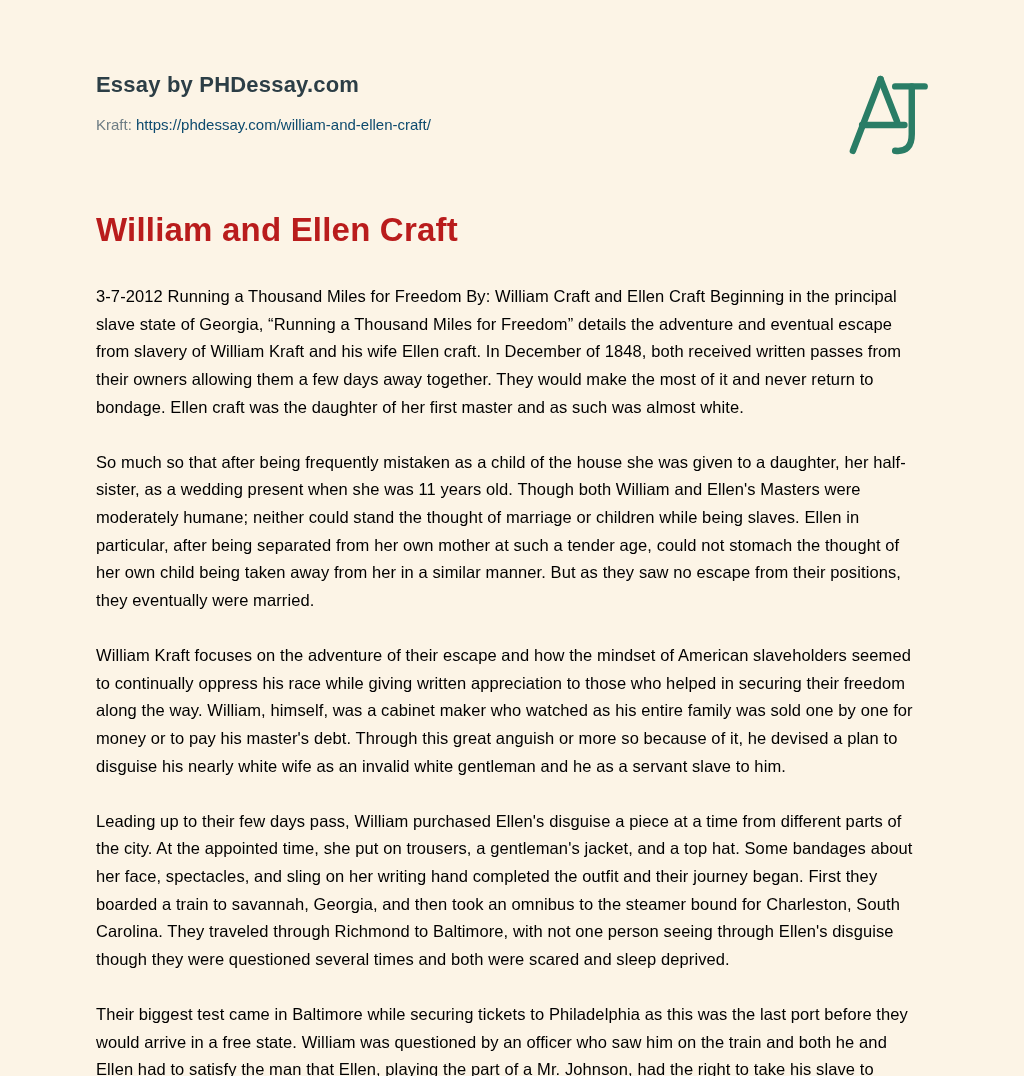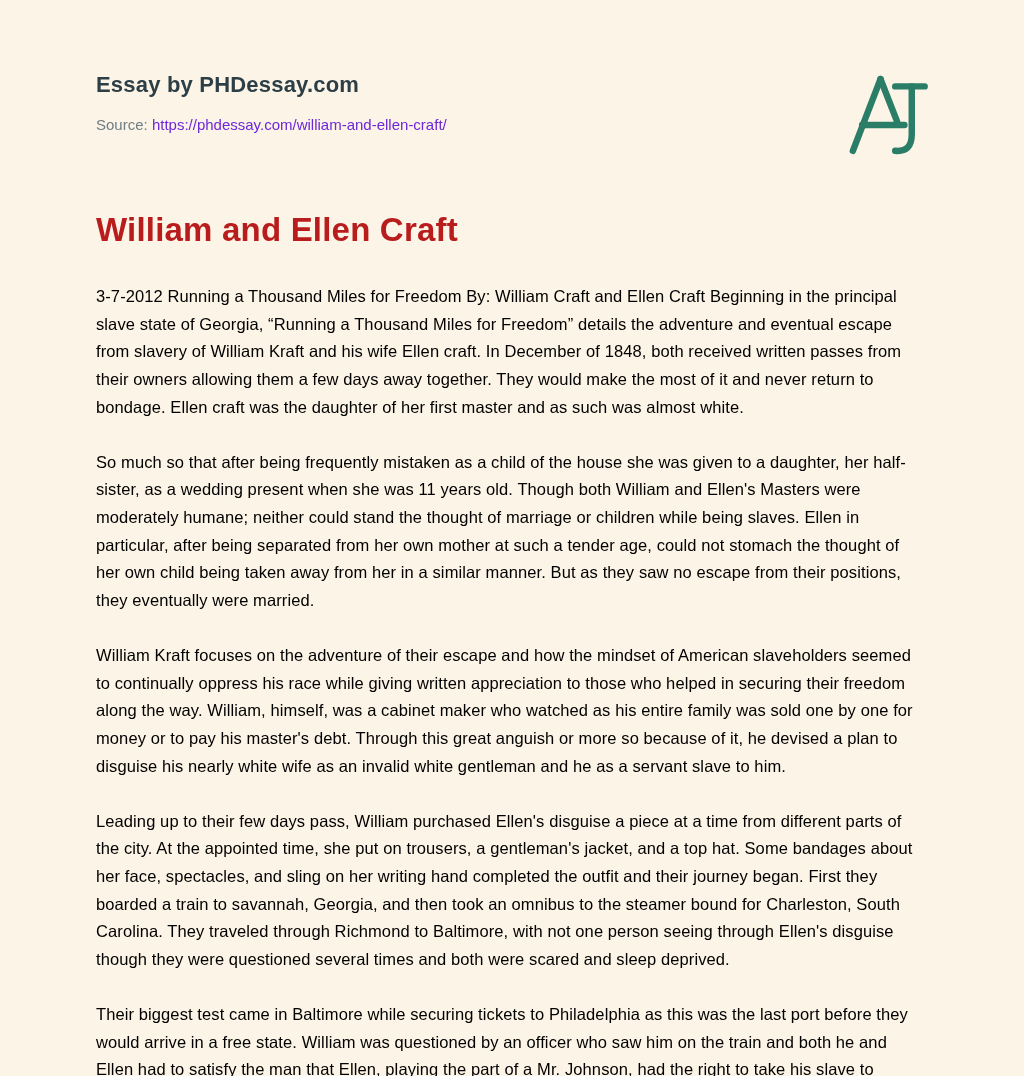--- a/index.html
+++ b/index.html
@@ -21,21 +21,21 @@
     font-weight: 600;
     color: #2c3e46;
     letter-spacing: 0.2px;
   }
   .source-line {
     margin-top: 18px;
     font-size: 15px;
     color: #6e7d85;
   }
   .source-link {
-    color: #6d28d9;
+    color: #0c4a6e;
     text-decoration: none;
     cursor: pointer;
   }
   .logo {
     position: absolute;
     top: 68px;
     right: 92px;
     width: 92px;
     height: 92px;
   }
@@ -58,21 +58,21 @@
   }
 </style>
 </head>
 <body>
 
 <div class="page">
 
   <div class="byline">Essay by PHDessay.com</div>
 
   <div class="source-line">
-    <span>Source:</span>
+    <span>Kraft:</span>
     <a class="source-link">https://phdessay.com/william-and-ellen-craft/</a>
   </div>
 
   <div class="logo">
     <svg viewBox="0 0 100 100" width="92" height="92" aria-hidden="true">
       <g fill="none" stroke="#2a7d66" stroke-width="7" stroke-linecap="round" stroke-linejoin="round">
 
         <path d="M14 90 L44 12"></path>
         <path d="M44 12 L62 58"></path>
         <path d="M24 62 L70 62"></path>

